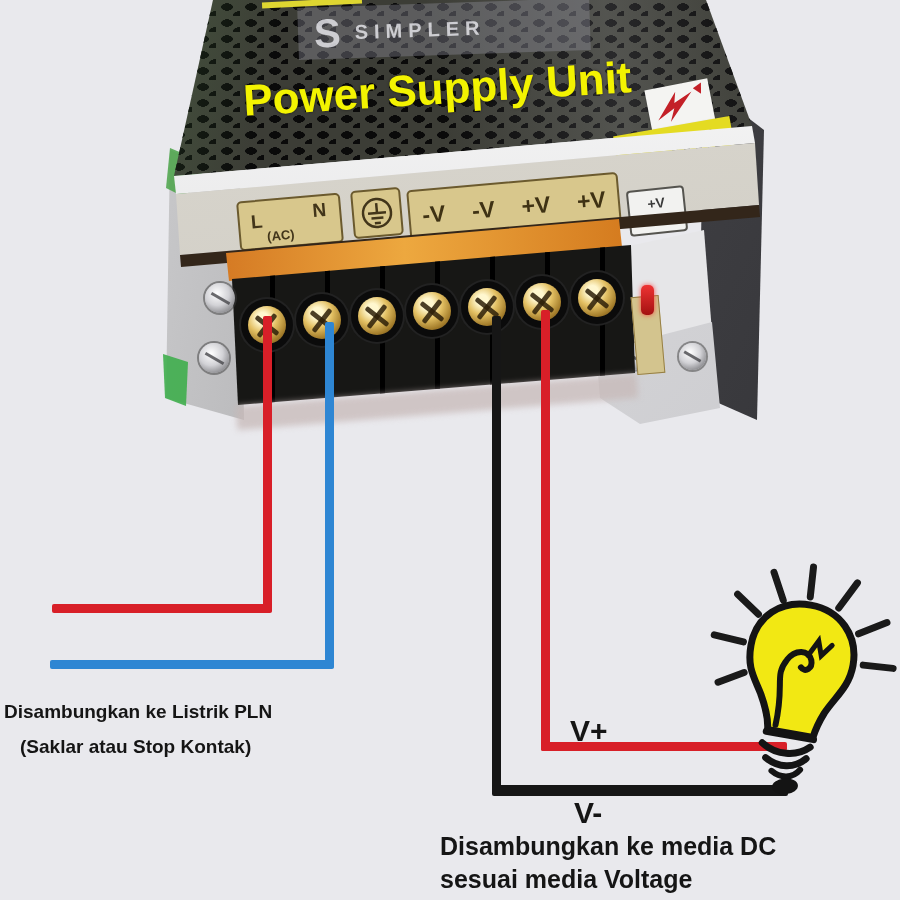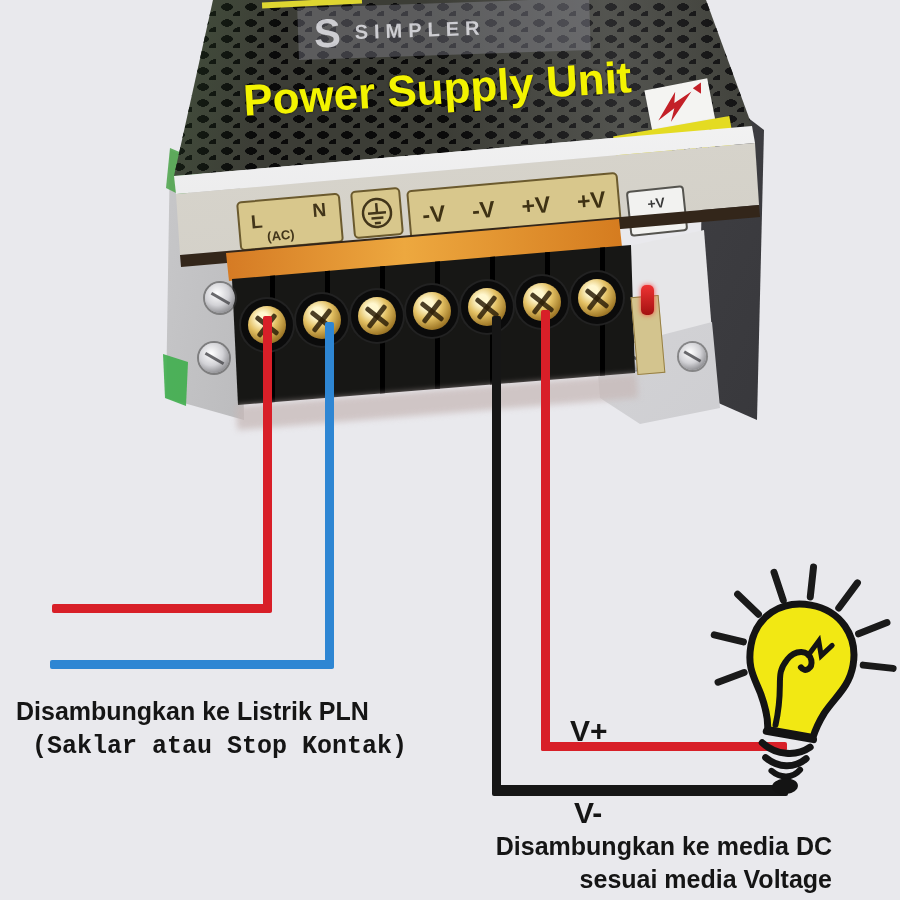--- a/index.html
+++ b/index.html
@@ -135,25 +135,25 @@
 
   .led-board{position:absolute;left:634px;top:296px;width:26px;height:76px;background:#d3c48e;border:1px solid #967f45;transform:rotate(-5deg);}
   .led{position:absolute;left:641px;top:285px;width:13px;height:30px;border-radius:5px;
        background:linear-gradient(#ee3333,#a31111);box-shadow:0 0 5px rgba(255,40,40,.8);}
 
   
   .wire{position:absolute;border-radius:2px;z-index:5;}
 
   
   .ann{position:absolute;color:#151515;font-weight:bold;z-index:7;white-space:nowrap;}
-  .pln{left:16px;top:694px;font-size:25px;line-height:35px;}
-  .pln .l2{padding-left:16px;font-family:Liberation Mono, monospace;}
+  .pln{left:4px;top:694px;font-size:19px;line-height:35px;}
+  .pln .l2{padding-left:16px;}
   .vplus{left:570px;top:714px;font-size:30px;}
   .vminus{left:574px;top:796px;font-size:30px;}
-  .dcnote{left:440px;top:830px;width:392px;font-size:25px;line-height:33px;text-align:right;white-space:normal;}
+  .dcnote{left:440px;top:830px;width:392px;font-size:25px;line-height:33px;white-space:normal;}
 
   .bulb{position:absolute;left:700px;top:556px;z-index:6;transform:rotate(10deg);}
 </style>
 </head>
 <body>
 
 <div class="stage">
 
   <div class="q side-left"></div>
   <div class="q green-top"></div>

